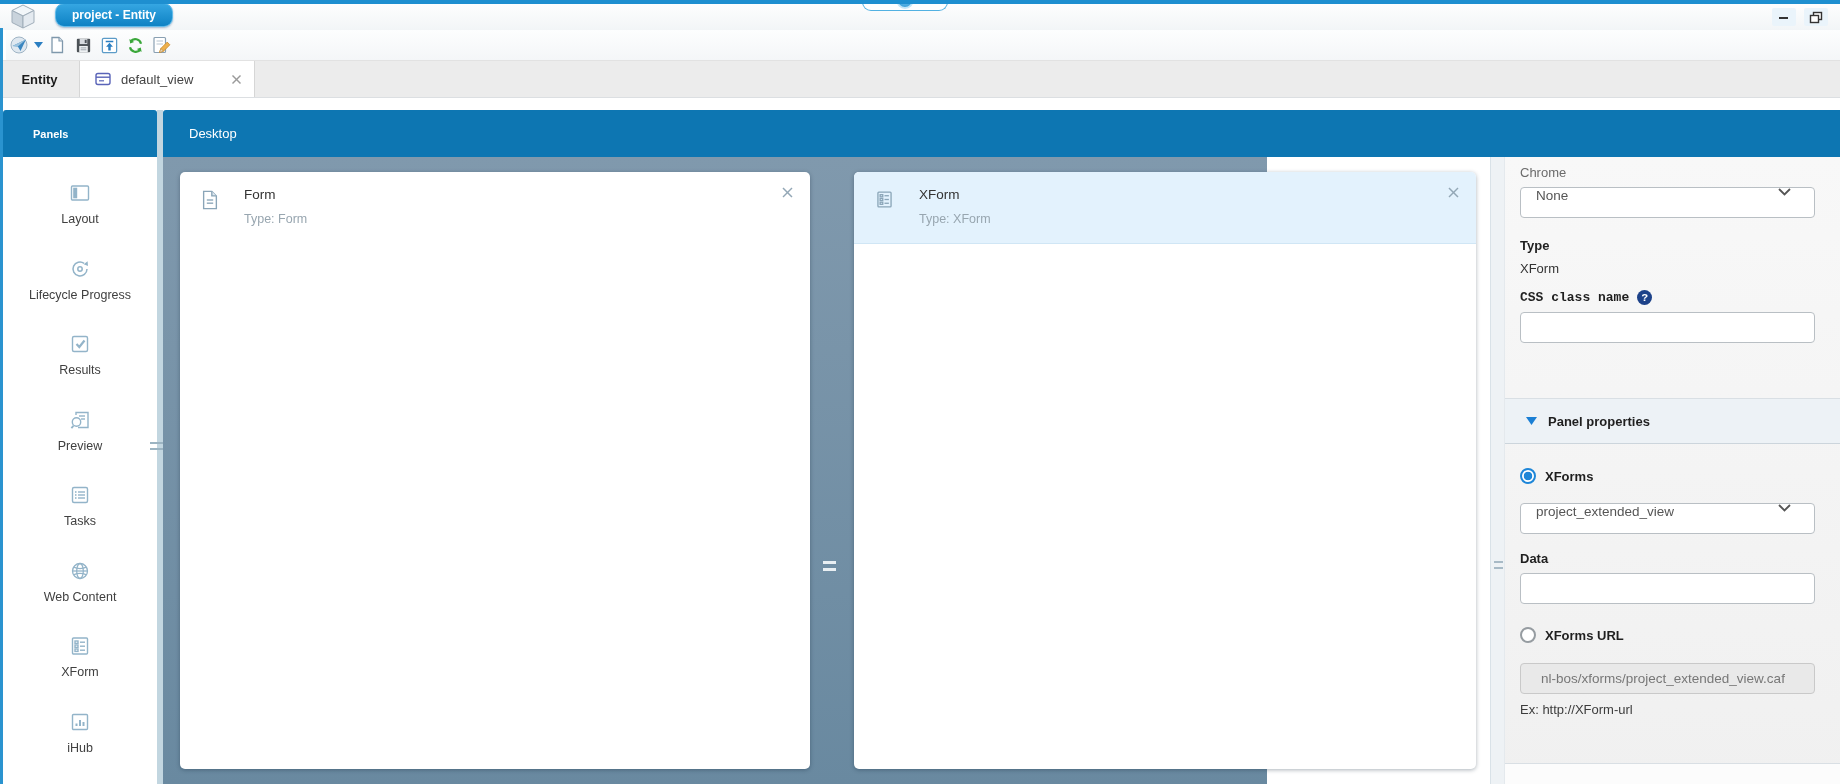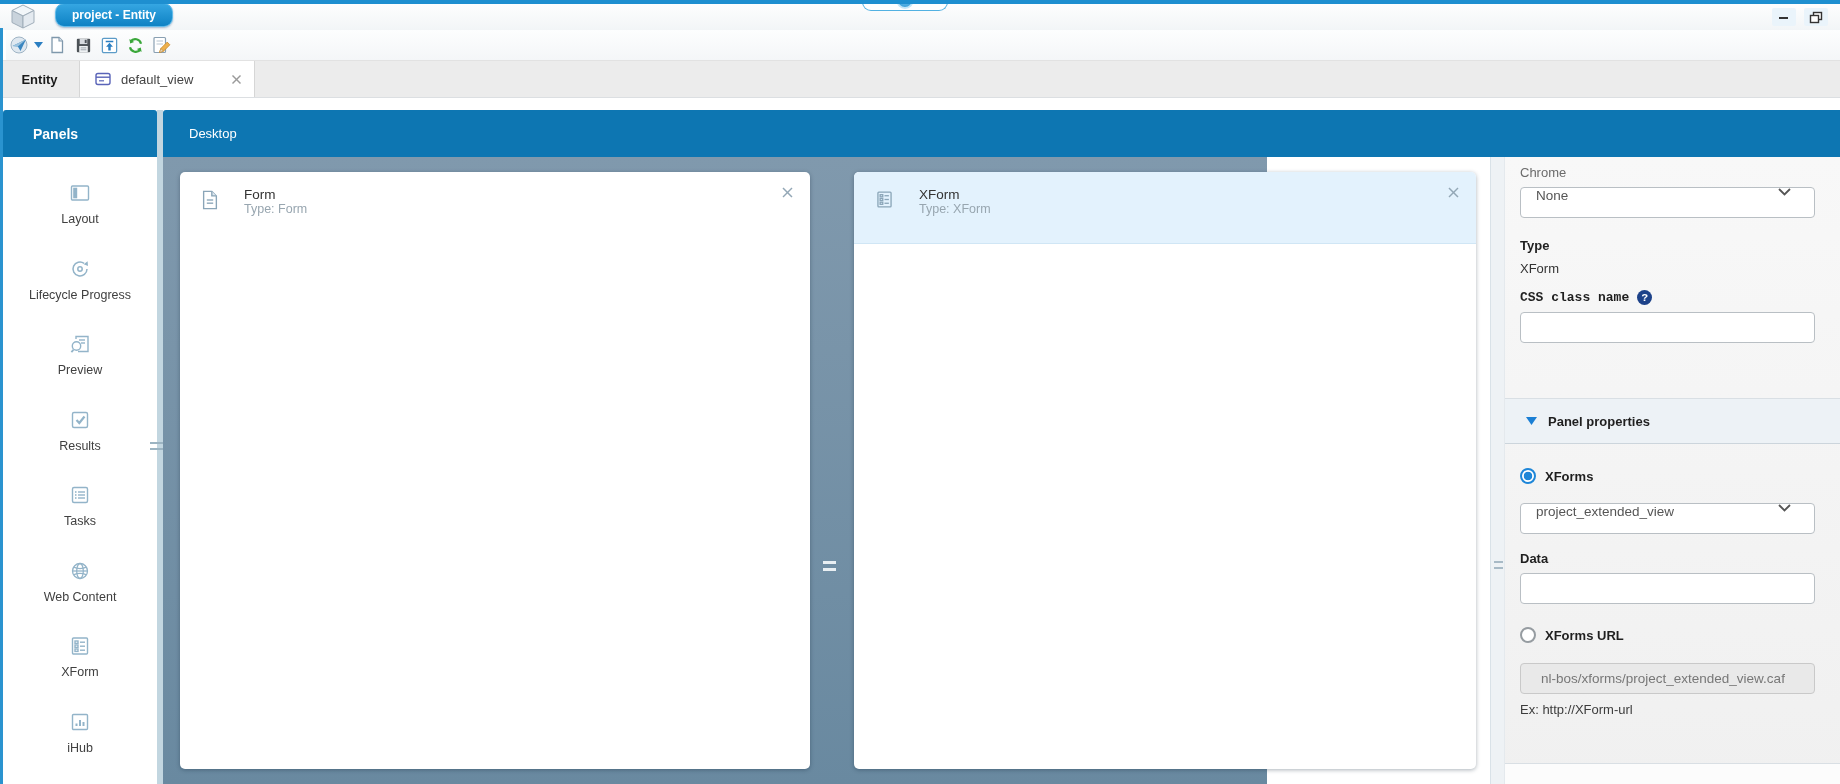--- a/index.html
+++ b/index.html
@@ -37,40 +37,40 @@
   
   .tabbar { position:absolute; top:60px; left:0; right:0; height:38px; background:#ececec; border-top:1px solid #e2e2e2; border-bottom:1px solid #dcdfe2; display:flex; z-index:3; }
   .tab-entity { width:80px; display:flex; align-items:center; justify-content:center; font-weight:bold; color:#1a1a1a; border-right:1px solid #d6d6d6; }
   .tab-view { width:175px; background:#fff; border-right:1px solid #d6d6d6; display:flex; align-items:center; gap:9px; padding:0 12px 0 14px; color:#444; }
   .tab-view .tab-label { flex:1; }
   
   .left-edge { position:absolute; left:0; top:28px; width:3px; bottom:0; background:#2a93cf; z-index:6; }
   .main { position:absolute; top:98px; left:0; right:0; bottom:0; background:#fff; }
   
   .sidebar { position:absolute; left:3px; top:12px; width:154px; bottom:0; background:#fff; }
-  .sidebar-header { height:47px; background:#0d76b2; border-radius:3px 3px 0 0; color:#fff; font-weight:bold; font-size:14px; display:flex; align-items:center; padding-left:30px; }
+  .sidebar-header { height:47px; background:#0d76b2; border-radius:3px 3px 0 0; color:#fff; font-weight:bold; font-size:11px; display:flex; align-items:center; padding-left:30px; }
   .side-items { padding-top:36px; transform:translateY(-12px); }
   .side-item { height:75.5px; display:flex; flex-direction:column; align-items:center; }
   .side-item .lbl { margin-top:7px; font-size:12.5px; color:#404040; }
   .sidebar-splitter { position:absolute; left:157px; top:12px; width:6px; bottom:0; background:#c2d6e0; }
   .grip { display:flex; flex-direction:column; gap:4px; position:absolute; z-index:2; }
   .grip i { display:block; width:13px; height:2px; }
   .grip-sidebar { left:150px; top:344px; }
   .grip-sidebar i { background:#9cb4c2; }
   
   .desktop-header { position:absolute; left:163px; right:0; top:12px; height:47px; background:#0d76b2; border-radius:3px 0 0 0; color:#fff; font-weight:normal; font-size:13px; display:flex; align-items:center; padding-left:26px; }
   .canvas { position:absolute; left:163px; top:59px; width:1104px; bottom:0; background:linear-gradient(180deg,#8099ad,#6989a0); }
   .card { position:absolute; top:15px; bottom:15px; background:#fff; border-radius:5px; box-shadow:0 1px 4px rgba(15,35,55,.35); }
   .card-form { left:17px; width:630px; }
   .card-xform { left:691px; width:622px; }
   .card-header { position:relative; padding:15px 18px 18px 18px; display:flex; align-items:flex-start; border-radius:5px 5px 0 0; }
   .card-xform .card-header { background:#e3f2fd; border-bottom:1px solid #d0e6f5; height:72px; }
   .card-icon { margin:2px 24px 0 2px; }
   .card-title { font-size:13.5px; color:#333; }
-  .card-sub { font-size:12.5px; color:#98a6b0;text-align:center; }
+  .card-sub { margin-top:10px; font-size:12.5px; color:#98a6b0;text-align:center; }
   .card-close { position:absolute; right:16px; top:14px; cursor:pointer; }
   .grip-cards { left:823px; top:463px; }
   .grip-cards i { background:#e9eff3; height:3px; }
   
   .gap-strip { position:absolute; left:1490px; width:15px; top:59px; bottom:0; background:#eef2f5; border-left:1px solid #d9e2e8; border-right:1px solid #e4e9ed; }
   .grip-props { left:1494px; top:463px; }
   .grip-props i { background:#a8bac6; width:9px; }
   
   .props { position:absolute; left:1505px; right:0; top:59px; bottom:0; background:linear-gradient(180deg,#f8f8f8,#f0f0f0); }
   .sec1 { padding:8px 25px 0 15px; height:241px; }
@@ -234,35 +234,35 @@
           <svg width="24" height="24" viewBox="0 0 24 24" fill="none" stroke="#93b4c9" stroke-width="1.5">
             <path d="M19 12a7 7 0 1 1-2.9-5.7"></path>
             <polygon points="19.6,4.2 20,9 15.7,7.3" fill="#93b4c9" stroke="none"></polygon>
             <circle cx="12" cy="12" r="2.2"></circle>
           </svg>
           <span class="lbl">Lifecycle Progress</span>
         </div>
 
         <div class="side-item">
           <svg width="24" height="24" viewBox="0 0 24 24" fill="none" stroke="#93b4c9" stroke-width="1.4">
+            <rect x="4.5" y="4.5" width="15" height="15" rx="1.5"></rect>
+            <polyline points="8.5,12 11.3,15 16.5,8.5" stroke-width="2.2"></polyline>
+          </svg>
+          <span class="lbl">Results</span>
+        </div>
+
+        <div class="side-item">
+          <svg width="24" height="24" viewBox="0 0 24 24" fill="none" stroke="#93b4c9" stroke-width="1.4">
             <path d="M8 7V4.5h12v15H10"></path>
             <line x1="11" y1="8" x2="17" y2="8"></line>
             <line x1="13" y1="11" x2="17" y2="11"></line>
             <circle cx="8.5" cy="14" r="4.2" fill="#fff"></circle>
             <line x1="5.4" y1="17.8" x2="3.4" y2="20.2" stroke-width="1.8"></line>
           </svg>
           <span class="lbl">Preview</span>
-        </div>
-
-        <div class="side-item">
-          <svg width="24" height="24" viewBox="0 0 24 24" fill="none" stroke="#93b4c9" stroke-width="1.4">
-            <rect x="4.5" y="4.5" width="15" height="15" rx="1.5"></rect>
-            <polyline points="8.5,12 11.3,15 16.5,8.5" stroke-width="2.2"></polyline>
-          </svg>
-          <span class="lbl">Results</span>
         </div>
 
         <div class="side-item">
           <svg width="24" height="24" viewBox="0 0 24 24" fill="none" stroke="#93b4c9" stroke-width="1.4">
             <rect x="4.5" y="4.5" width="15" height="15" rx="1.5"></rect>
             <line x1="7.2" y1="9" x2="8.4" y2="9" stroke-width="1.8"></line>
               <line x1="10" y1="9" x2="17" y2="9"></line>
             <line x1="7.2" y1="12" x2="8.4" y2="12" stroke-width="1.8"></line>
               <line x1="10" y1="12" x2="17" y2="12"></line>
             <line x1="7.2" y1="15" x2="8.4" y2="15" stroke-width="1.8"></line>

